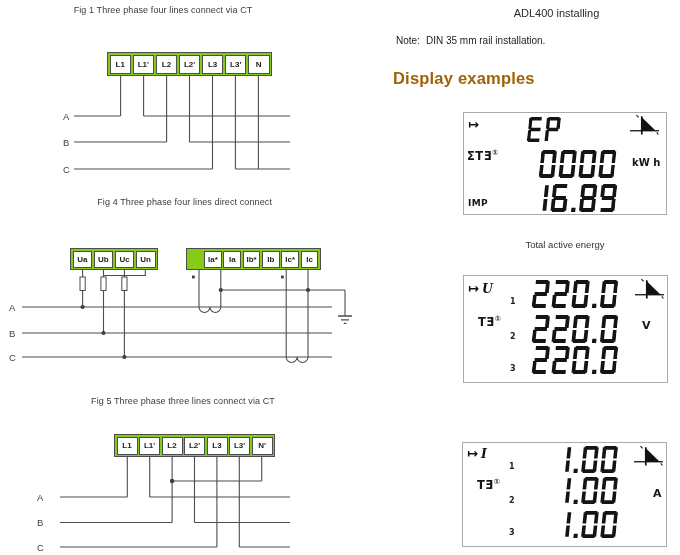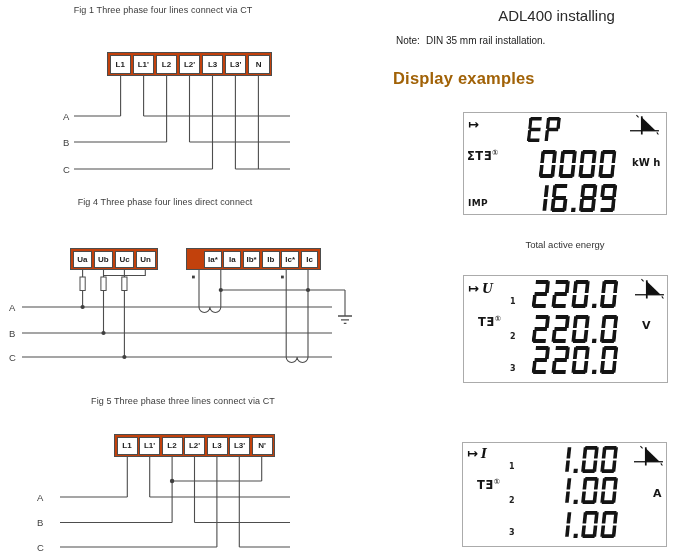--- a/index.html
+++ b/index.html
@@ -3,24 +3,24 @@
 <meta charset="utf-8">
 <style>
   html,body{margin:0;padding:0;background:#fff;}
   .page{position:relative;width:680px;height:555px;background:#ffffff;overflow:hidden;
         font-family:"Liberation Sans",sans-serif;}
   .abs{position:absolute;white-space:nowrap;}
   svg.wires{position:absolute;left:0;top:0;}
   .fig-title{font-size:9px;color:#3b3b3b;text-align:center;letter-spacing:.1px;}
   .phase{font-size:9.5px;color:#3f3f3f;transform:translateY(-50%);}
   .tbox{position:absolute;display:flex;gap:1.5px;padding:1.5px;border:1.4px solid #4d4d4d;
-        background:#c2410c;box-sizing:border-box;}
+        background:#84cc16;box-sizing:border-box;}
   .tbox .cell{flex:1;border:1px solid #4d4d4d;display:flex;align-items:center;justify-content:center;
         font-size:8px;font-weight:600;color:#1c1c1c;background:#fff;}
-  .hdr{font-size:15px;color:#2a2a2a;text-align:center;}
+  .hdr{font-size:11px;color:#2a2a2a;text-align:center;}
   .note{font-size:10px;color:#222;}
   .note .lbl{margin-right:6px;}
   .section{font-size:16.5px;font-weight:bold;letter-spacing:.2px;}
   .lcd-box{position:absolute;border:1.6px solid #ababab;background:#fff;box-sizing:border-box;}
   .lcd-val{position:absolute;transform:skewX(-6deg);line-height:0;}
   .arrowrow{font-family:"DejaVu Sans",sans-serif;font-weight:bold;font-size:13px;color:#111;line-height:1;}
   .qty{font-family:"DejaVu Serif",serif;font-style:italic;font-weight:bold;font-size:12.5px;color:#111;margin-left:3px;}
   .tariff{font-family:"DejaVu Sans",sans-serif;font-weight:bold;font-size:11.5px;color:#161616;letter-spacing:.5px;}
   .tariff sup{font-size:7.5px;letter-spacing:0;}
   .marker{font-family:"DejaVu Sans",sans-serif;font-weight:bold;font-size:8px;color:#222;}
@@ -75,21 +75,21 @@
       <path d="M127.3,457 V497 M149.7,457 V497 M172.1,457 V522.5 M194.5,457 V522.5 M216.9,457 V547 M239.3,457 V547 M261.7,457 V481"></path>
       <path d="M172.1,481 H261.7"></path>
       <path d="M60,497 H127.3 M149.7,497 H290"></path>
       <path d="M60,522.5 H172.1 M194.5,522.5 H290"></path>
       <path d="M60,547 H216.9 M239.3,547 H290"></path>
     </g>
     <circle cx="172.1" cy="481" r="2.2" fill="#3f3f3f"></circle>
   </svg>
 
   <div class="abs fig-title" style="left:38px;top:5px;width:250px;">Fig 1 Three phase four lines connect via CT</div>
-  <div class="abs fig-title" style="left:40px;top:197px;width:250px;">Fig 4 Three phase four lines direct connect</div>
+  <div class="abs fig-title" style="left:22px;top:197px;width:250px;text-align:right;">Fig 4 Three phase four lines direct connect</div>
   <div class="abs fig-title" style="left:58px;top:396px;width:250px;">Fig 5 Three phase three lines connect via CT</div>
 
   <div class="tbox" style="left:107px;top:52px;width:165px;height:24px;">
     <span class="cell">L1</span>
     <span class="cell">L1'</span>
     <span class="cell">L2</span>
     <span class="cell">L2'</span>
     <span class="cell">L3</span>
     <span class="cell">L3'</span>
     <span class="cell">N</span>

